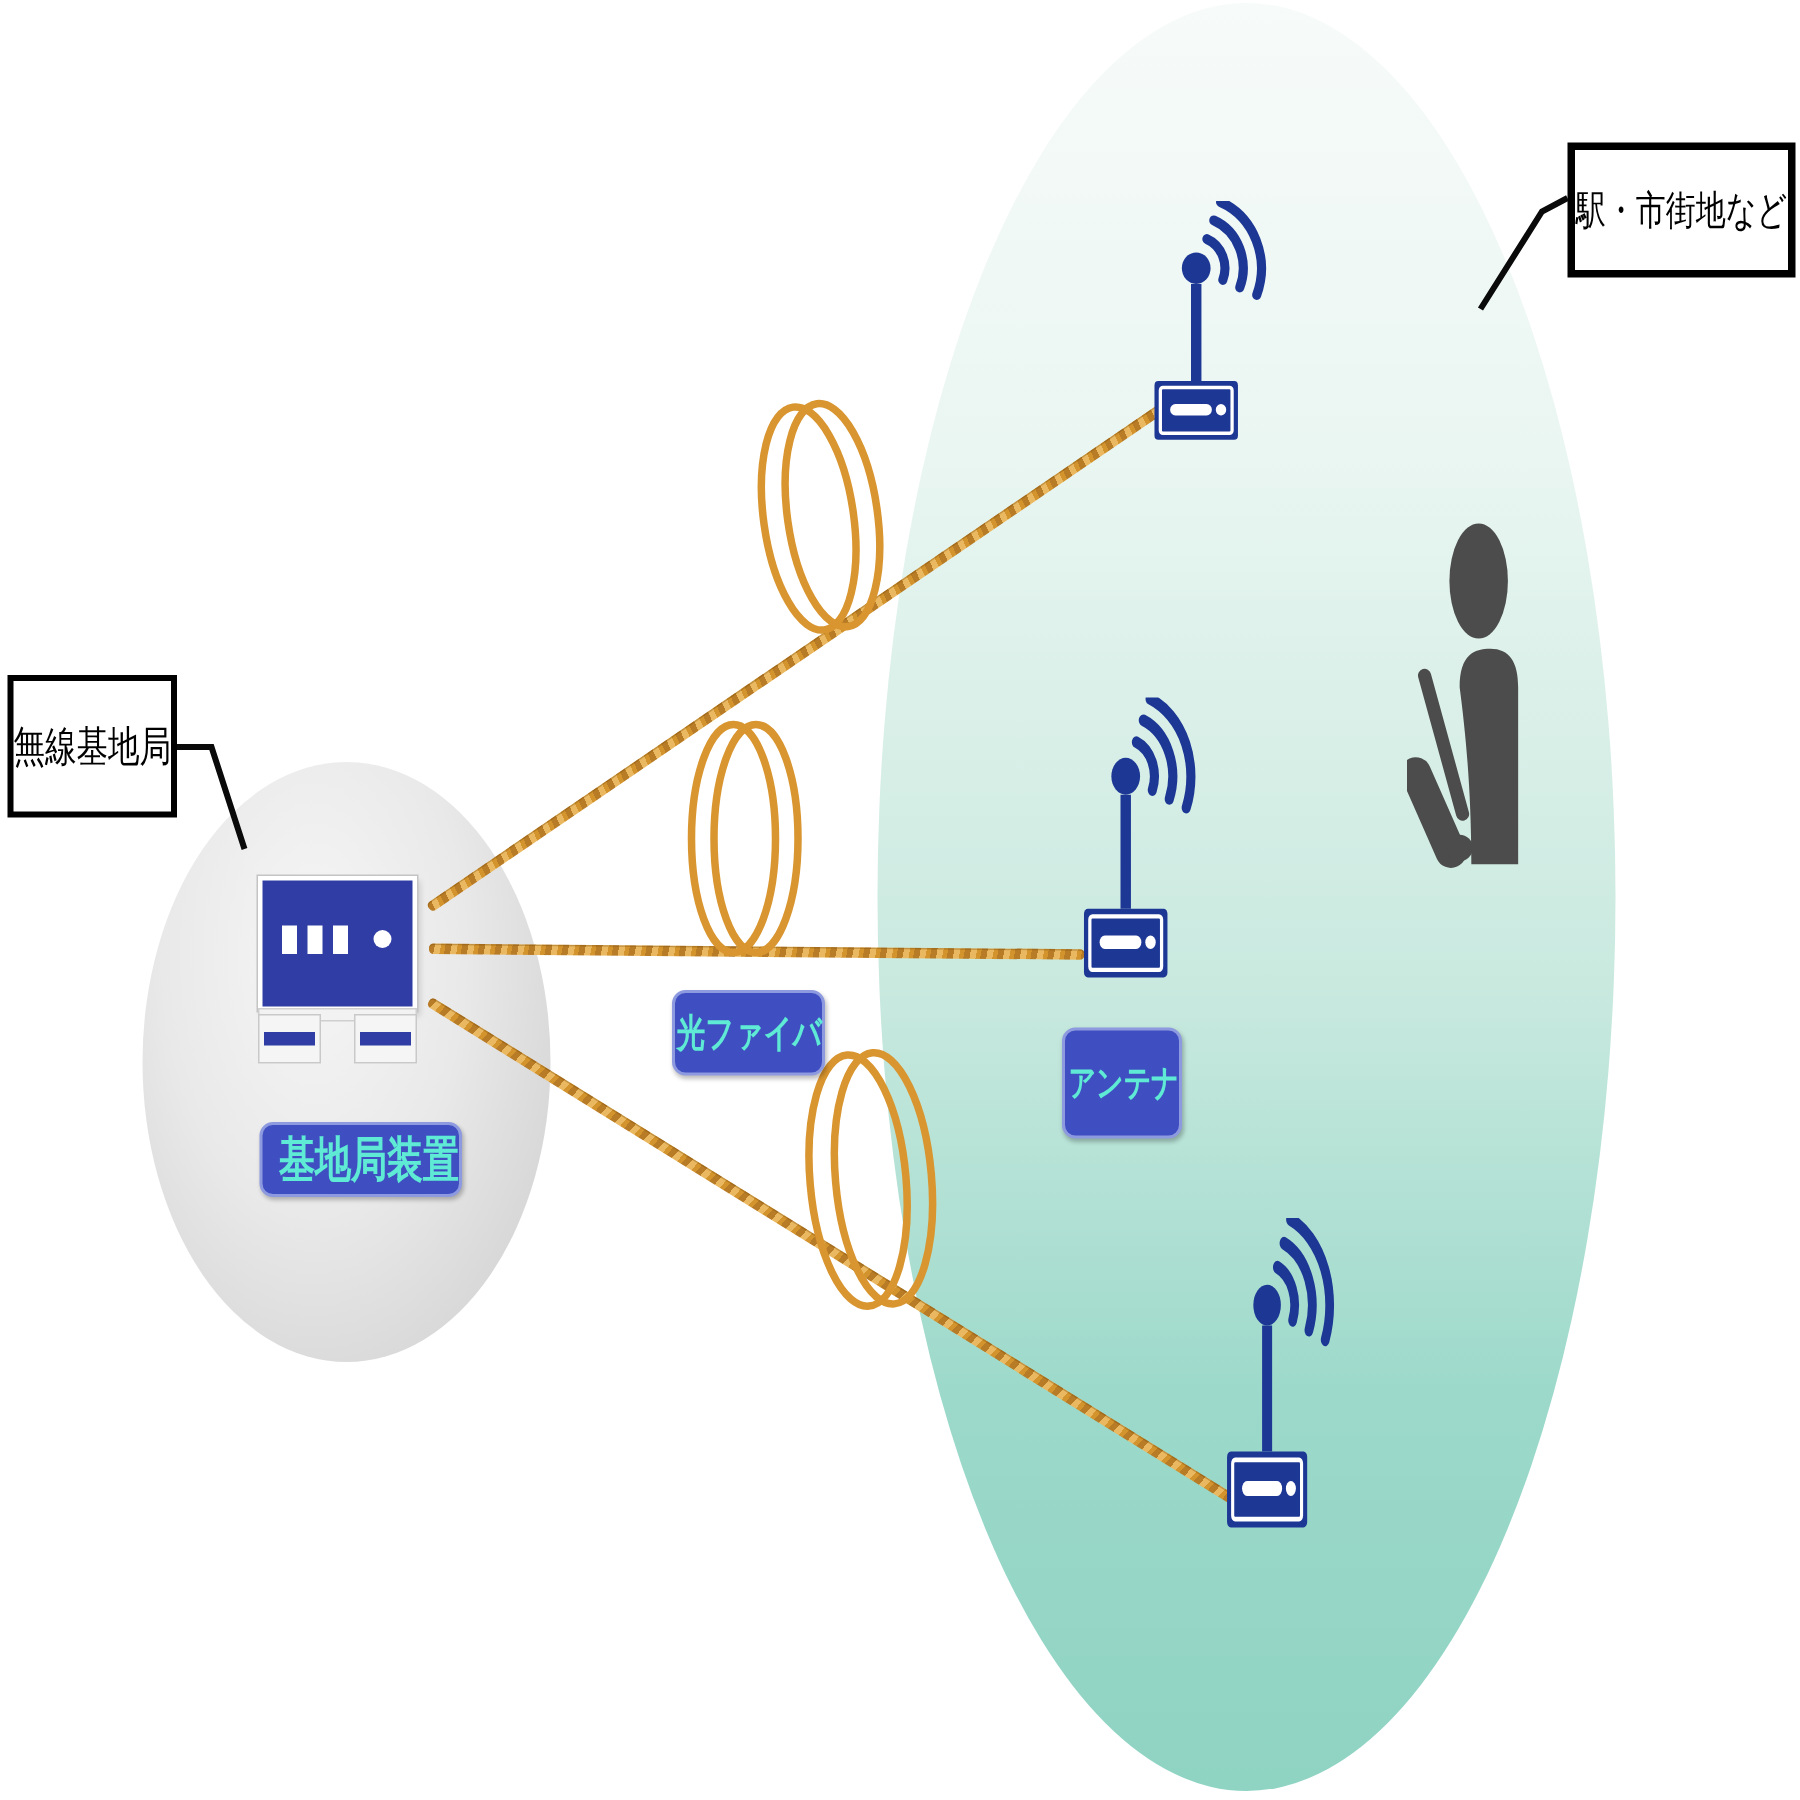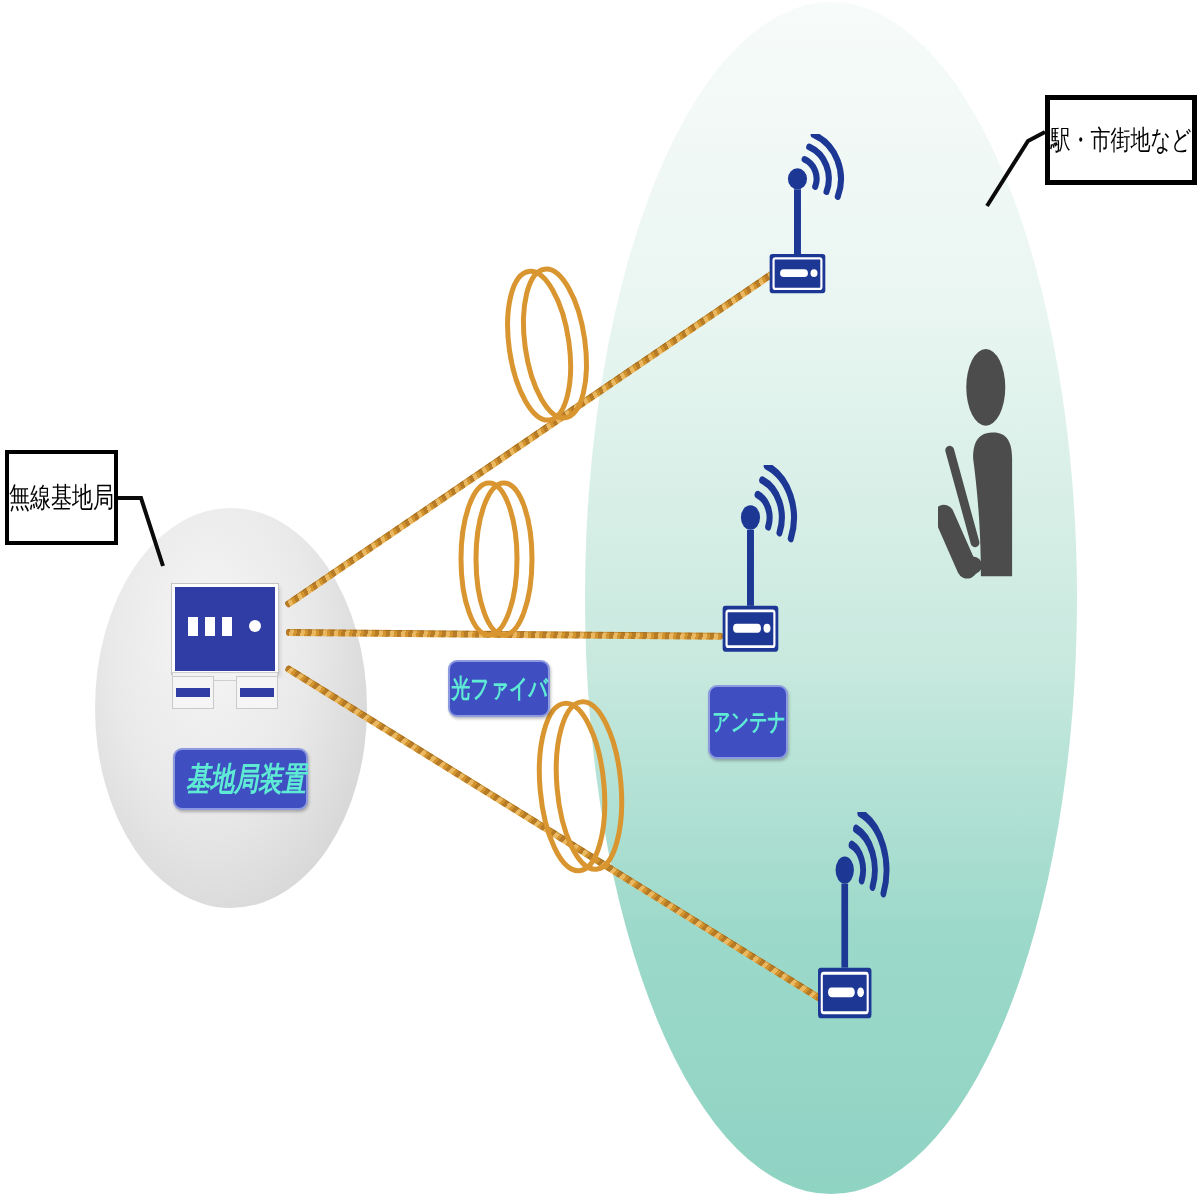--- a/index.html
+++ b/index.html
@@ -39,21 +39,21 @@
   .device-foot{
     position:absolute;top:676px;width:42px;height:33px;background:#f5f5f5;border:1px solid #c9c9c9;box-sizing:border-box;
   }
   .device-foot .bar{margin:11px 3px 0 3px;height:9px;background:#2f3da4;}
   
   .pill{
     position:absolute;display:flex;align-items:center;justify-content:flex-end;
     background:#3f4fc1;border:2px solid #8d9ae0;border-radius:9px;color:#5eead4;
     font-weight:bold;box-sizing:border-box;box-shadow:1px 2px 3px rgba(0,0,0,.25);
   }
-  .pill-device{left:173px;top:748px;width:135px;height:62px;font-size:24px;font-style:italic;}
+  .pill-device{left:173px;top:748px;width:135px;height:50px;font-size:24px;}
   .pill-fiber{left:448px;top:660px;width:102px;height:57px;font-size:19px;}
   .pill-antenna{left:708px;top:685px;width:80px;height:74px;font-size:18px;}
   
   .callout{
     position:absolute;display:flex;align-items:center;justify-content:center;
     background:#ffffff;border:4px solid #000000;color:#000000;font-weight:normal;box-sizing:border-box;
   }
   .callout-left{left:5px;top:450px;width:113px;height:95px;font-size:21px;}
   .callout-right{left:1045px;top:95px;width:152px;height:90px;font-size:20px;border-width:5px;}
   .jp{display:inline-block;transform:scaleY(1.35);white-space:nowrap;letter-spacing:0;}

